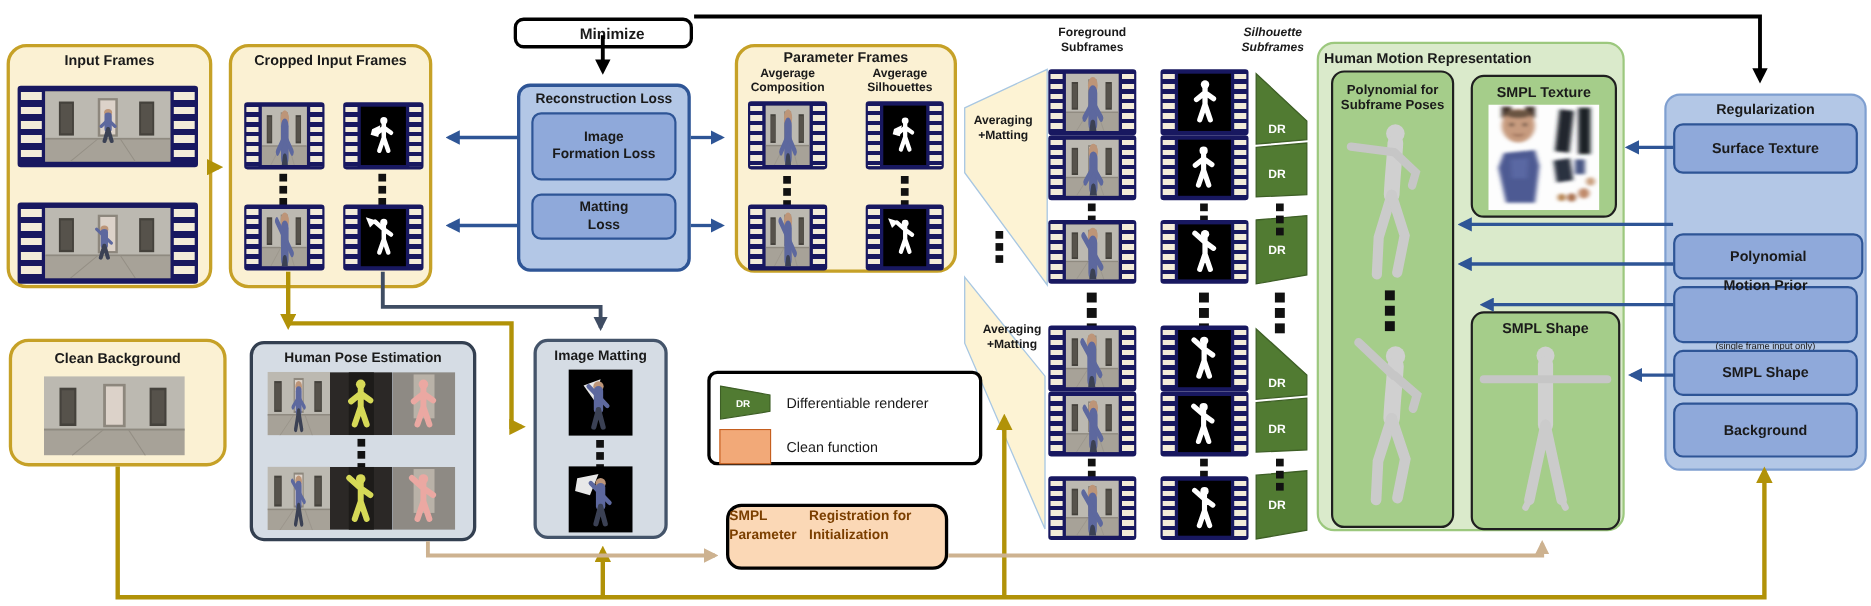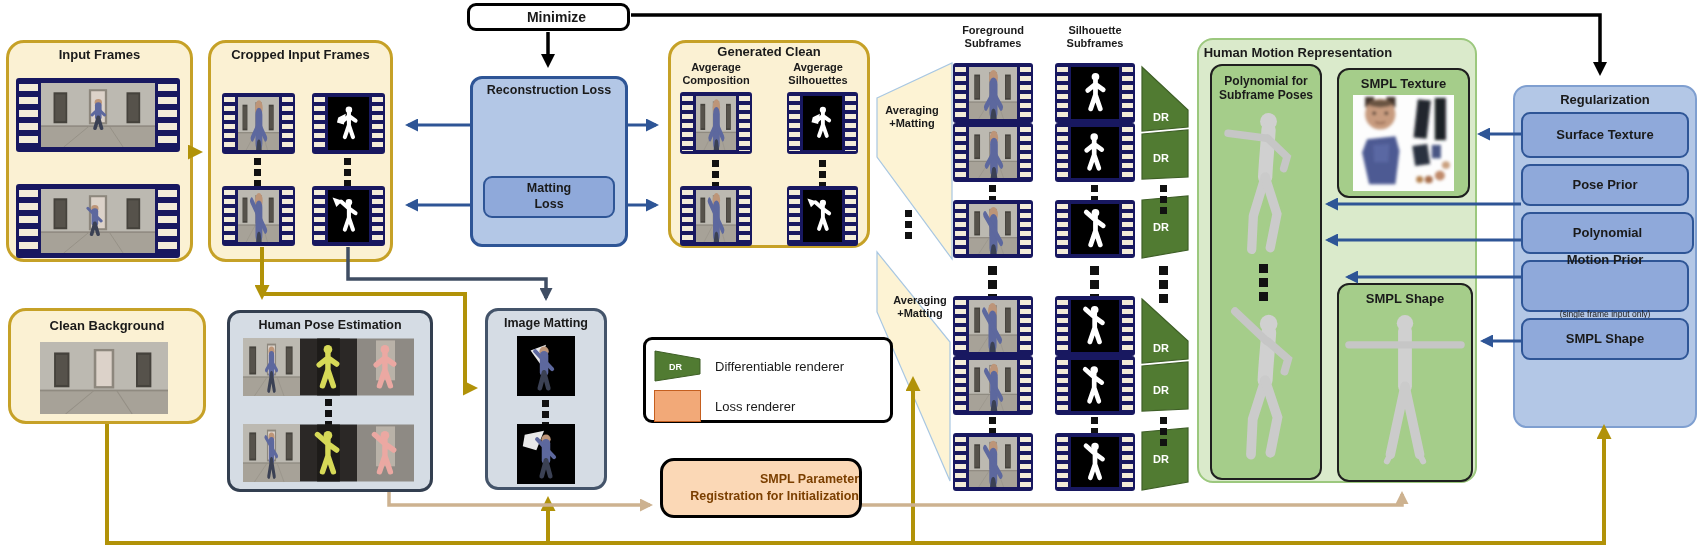--- a/index.html
+++ b/index.html
@@ -11,21 +11,21 @@
   .box-blue{background:#B3C7E6;border:3px solid #2E5596;border-radius:12px;}
   .box-blue-inner{background:#8FA9DA;border:2.5px solid #2E5596;border-radius:9px;
                   display:flex;flex-direction:column;align-items:center;justify-content:center;line-height:1.25;}
   .box-green-outer{background:#DAEACB;border:2.5px solid #9CC87E;border-radius:16px;}
   .box-green-inner{background:#A5CD8A;border:2px solid #1f1f1f;border-radius:12px;}
   .box-grey{background:#D5DCE4;border-radius:13px;}
   .bd-navy{border:3.5px solid #333F50;}
   .bd-slate{border:3px solid #44546A;}
   .box-white{background:#ffffff;border:3px solid #000;border-radius:9px;}
   .box-peach{background:#FBD8B6;border:3px solid #000;border-radius:14px;
-             display:flex;flex-direction:column;align-items:flex-end;justify-content:center;line-height:1.35;}
+             display:flex;flex-direction:row;align-items:flex-start;justify-content:center;line-height:1.35;}
   .title{position:absolute;text-align:center;font-weight:bold;font-size:13px;}
   .lbl{position:absolute;text-align:center;font-weight:bold;font-size:11px;line-height:1.2;}
   .t12{font-size:12px;}
   
   .strip{position:absolute;background:#181860;border-radius:3px;display:flex;box-sizing:border-box;padding:3px 2px;}
   .holes{width:11px;background:repeating-linear-gradient(to bottom,#F3ECD9 1px 6px,rgba(0,0,0,0) 6px 10px);}
   .strip.big{padding:4px 3px;}
   .strip.big .holes{width:19px;background:repeating-linear-gradient(to bottom,#F3ECD9 2px 9px,rgba(0,0,0,0) 9px 15px);}
   .frame{flex:1;margin:1px 3px;position:relative;overflow:hidden;background:#9b968c;}
   .frame.dark{background:#000;}
@@ -233,33 +233,37 @@
 <div class="strip" style="left:312px;top:186px;width:73px;height:60px;z-index:3;">
   <div class="holes"></div>
       <div class="frame dark">
         <svg viewBox="0 0 60 60">
           <use href="#sil-b" color="#ffffff" transform="translate(3,2) scale(0.92)"></use>
         </svg>
       </div>
       <div class="holes"></div>
 </div>
 
-<div class="abs box-white" style="left:467px;top:3px;width:163px;height:28px;z-index:2;display:flex;align-items:center;justify-content:center;padding-left:16px;">
+<div class="abs box-white" style="left:467px;top:16px;width:163px;height:28px;z-index:2;display:flex;align-items:center;justify-content:center;padding-left:16px;">
   <span style="font-weight:bold;font-size:14px;">Minimize</span>
 </div>
 
 <div class="abs box-blue" style="left:470px;top:76px;width:158px;height:171px;z-index:2;"></div>
 <div class="title" style="left:470px;top:83px;width:158px;z-index:3;font-size:12.5px;">Reconstruction Loss</div>
+<div class="abs box-blue-inner" style="left:483px;top:102px;width:132px;height:62px;z-index:3;font-weight:bold;font-size:12.5px;">
+  <span>Image</span>
+  <span>Formation Loss</span>
+</div>
 <div class="abs box-blue-inner" style="left:483px;top:176px;width:132px;height:42px;z-index:3;font-weight:bold;font-size:12.5px;">
   <span>Matting</span>
   <span>Loss</span>
 </div>
 
 <div class="abs box-yellow" style="left:668px;top:40px;width:202px;height:208px;z-index:2;"></div>
-<div class="title" style="left:668px;top:44px;width:202px;z-index:3;">Generated Clean</div>
+<div class="title" style="left:668px;top:44px;width:202px;z-index:3;">Parameter Frames</div>
 <div class="lbl" style="left:674px;top:61px;width:84px;z-index:3;">
   <span>Avgerage</span><br><span>Composition</span>
 </div>
 <div class="lbl" style="left:774px;top:61px;width:88px;z-index:3;">
   <span>Avgerage</span><br><span>Silhouettes</span>
 </div>
 <div class="strip" style="left:680px;top:92px;width:72px;height:62px;z-index:3;">
   <div class="holes"></div>
       <div class="frame">
         <svg viewBox="0 0 100 62" preserveAspectRatio="none">
@@ -316,21 +320,21 @@
 </div>
 <div class="dots" style="left:905px;top:210px;z-index:3;">
       <i></i>
       <i></i>
       <i></i>
     </div>
 
 <div class="lbl" style="left:948px;top:24px;width:90px;z-index:3;">
   <span>Foreground</span><br><span>Subframes</span>
 </div>
-<div class="lbl" style="left:1050px;top:24px;width:90px;z-index:3;">
+<div class="lbl" style="left:1112px;top:24px;width:90px;z-index:3;font-style:italic;">
   <span>Silhouette</span><br><span>Subframes</span>
 </div>
 
 <div class="strip" style="left:953px;top:63px;width:80px;height:60px;z-index:3;">
       <div class="holes"></div>
       <div class="frame">
         <svg viewBox="0 0 100 62" preserveAspectRatio="none">
           <use href="#scene-room"></use>
           <use href="#photoman-a" transform="translate(30,2) scale(4.2)"></use>
         </svg>
@@ -518,32 +522,32 @@
 <div class="title" style="left:1337px;top:291px;width:136px;z-index:4;">SMPL Shape</div>
 <svg class="abs" viewBox="0 0 150 190" style="left:1330px;top:312px;width:150px;height:164px;z-index:4;">
       <use href="#mesh-tpose"></use>
     </svg>
 
 <div class="abs" style="left:1513px;top:85px;width:184px;height:343px;background:#B3C7E6;border:2.5px solid #7F9FD0;border-radius:14px;z-index:2;"></div>
 <div class="title" style="left:1513px;top:92px;width:184px;z-index:3;">Regularization</div>
 <div class="abs box-blue-inner" style="left:1521px;top:112px;width:168px;height:46px;z-index:3;font-weight:bold;font-size:13px;">
   <span>Surface Texture</span>
 </div>
-<div class="abs box-blue-inner" style="left:1521px;top:164px;width:168px;height:42px;z-index:3;font-weight:bold;font-size:13px;">
-  <span>Pose Prior</span>
-</div>
 <div class="abs box-blue-inner" style="left:1521px;top:212px;width:173px;height:42px;z-index:3;font-weight:bold;font-size:13px;">
   <span>Polynomial</span>
 </div>
 <div class="abs box-blue-inner" style="left:1521px;top:260px;width:168px;height:52px;z-index:3;font-weight:bold;font-size:13px;gap:41px;">
   <span>Motion Prior</span>
   <span style="font-size:8.5px;font-weight:normal;">(single frame input only)</span>
 </div>
 <div class="abs box-blue-inner" style="left:1521px;top:318px;width:168px;height:42px;z-index:3;font-weight:bold;font-size:13px;">
   <span>SMPL Shape</span>
+</div>
+<div class="abs box-blue-inner" style="left:1521px;top:366px;width:168px;height:50px;z-index:3;font-weight:bold;font-size:13px;">
+  <span>Background</span>
 </div>
 
 <div class="abs box-yellow" style="left:8px;top:308px;width:198px;height:116px;z-index:2;"></div>
 <div class="title" style="left:8px;top:318px;width:198px;z-index:3;">Clean Background</div>
 <svg class="abs" viewBox="0 0 100 62" preserveAspectRatio="none" style="left:40px;top:342px;width:128px;height:72px;z-index:3;">
       <use href="#scene-room"></use>
     </svg>
 
 <div class="abs box-grey bd-navy" style="left:227px;top:310px;width:206px;height:182px;z-index:2;"></div>
 <div class="title" style="left:227px;top:318px;width:206px;z-index:3;font-size:12.5px;">Human Pose Estimation</div>
@@ -620,21 +624,21 @@
 <div class="abs box-white" style="left:643px;top:337px;width:250px;height:86px;z-index:2;padding:6px 8px;">
   <div class="legend-row">
     <svg width="47" height="32" viewBox="0 0 47 32">
       <polygon points="1,1 46,9 46,24 1,31" fill="#517B32" stroke="#3E5F26"></polygon>
       <text x="15" y="20" font-size="9" font-weight="bold" fill="#ffffff">DR</text>
     </svg>
     <span style="font-size:13px;">Differentiable renderer</span>
   </div>
   <div class="legend-row">
     <span style="display:inline-block;width:45px;height:30px;background:#F2A978;border:1.5px solid #C55F1F;"></span>
-    <span style="font-size:13px;">Loss renderer</span>
+    <span style="font-size:13px;">Clean function</span>
   </div>
 </div>
 
 <div class="abs box-peach" style="left:660px;top:458px;width:202px;height:60px;z-index:2;font-weight:bold;font-size:12.5px;color:#7B3F00;">
   <span>SMPL Parameter</span>
   <span>Registration for Initialization</span>
 </div>
 
 <svg class="abs" style="left:0;top:0;width:1701px;height:551px;z-index:10;pointer-events:none;" viewBox="0 0 1701 551">
   <defs>

